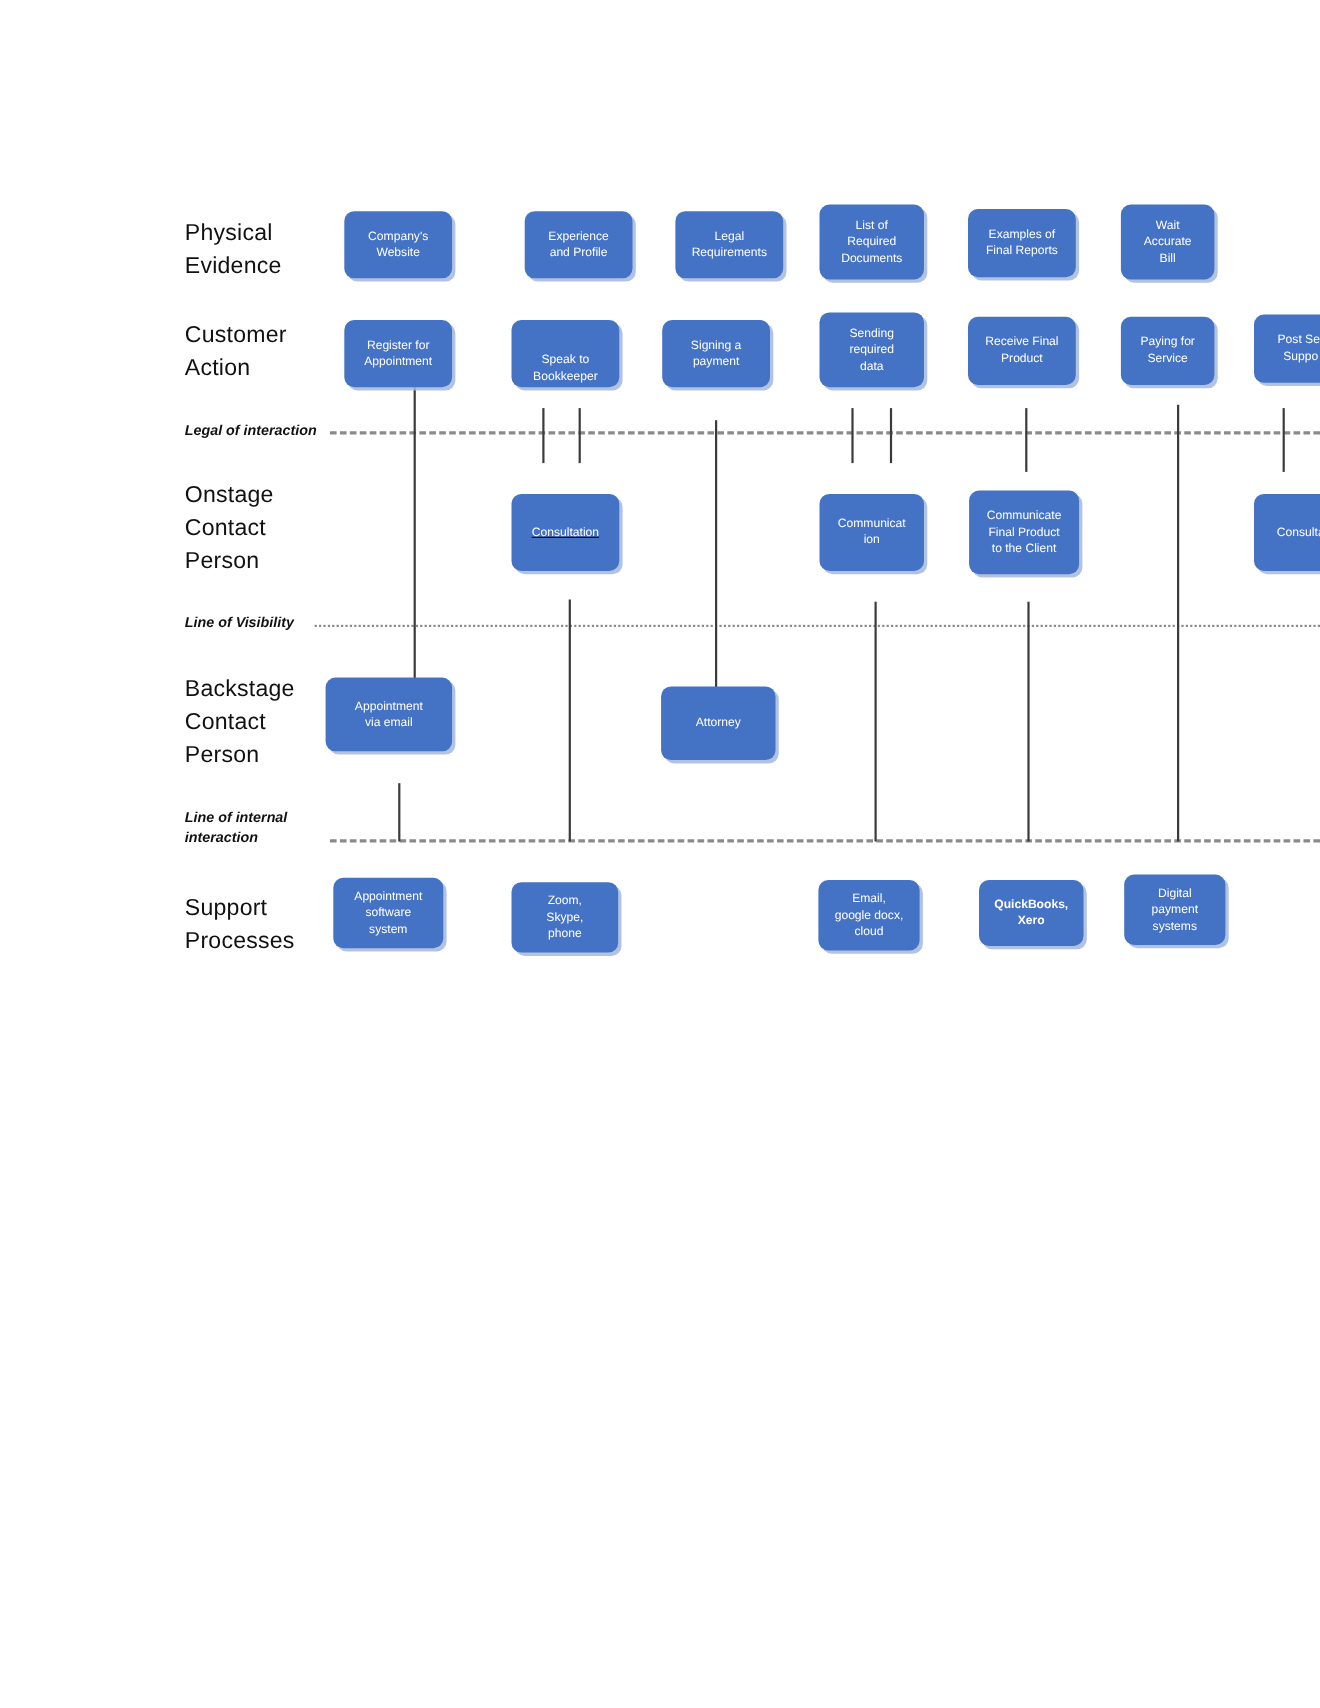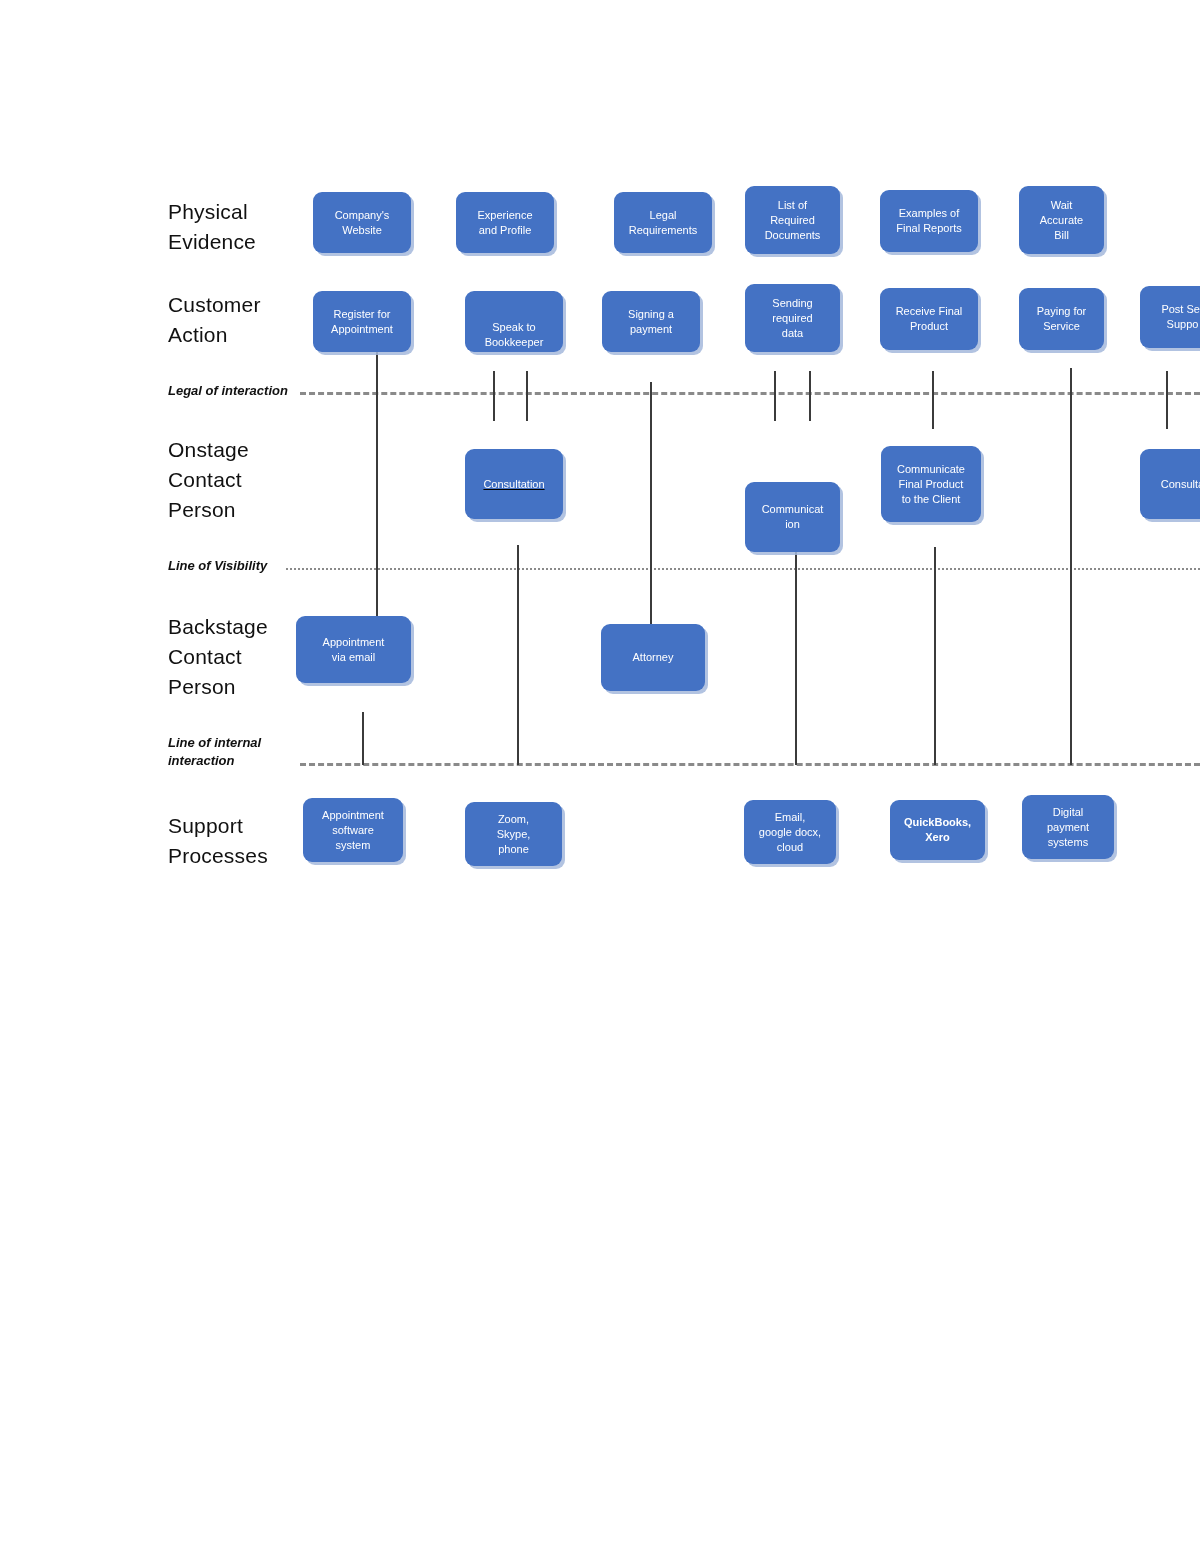--- a/index.html
+++ b/index.html
@@ -133,21 +133,21 @@
   <div class="vline" style="left:934px; top:547px; height:218px;"></div>
 
   <div class="vline" style="left:1070px; top:368px; height:397px;"></div>
 
   <div class="vline" style="left:1166px; top:371px; height:58px;"></div>
 
   <div class="node" style="left:313px; top:192px; width:98px; height:61px;">
     <span>Company's
 Website</span>
   </div>
-  <div class="node" style="left:456px; top:192px; width:98px; height:61px;justify-content:center;">
+  <div class="node" style="left:477px; top:192px; width:98px; height:61px;justify-content:center;">
     <span>Experience
 and Profile</span>
   </div>
   <div class="node" style="left:602px; top:192px; width:98px; height:61px;margin-left:12px;">
     <span>Legal
 Requirements</span>
   </div>
   <div class="node" style="left:745px; top:186px; width:95px; height:68px;">
     <span>List of
 Required
@@ -189,21 +189,21 @@
 Service</span>
   </div>
   <div class="node" style="left:1140px; top:286px; width:85px; height:62px;">
     <span>Post Ser
 Suppo</span>
   </div>
 
   <div class="node" style="left:465px; top:449px; width:98px; height:70px;text-decoration:underline;">
     <span>Consultation</span>
   </div>
-  <div class="node" style="left:745px; top:449px; width:95px; height:70px;margin-top:33px;">
+  <div class="node" style="left:745px; top:449px; width:95px; height:70px;">
     <span>Communicat
 ion</span>
   </div>
   <div class="node" style="left:881px; top:446px; width:100px; height:76px;">
     <span>Communicate
 Final Product
 to the Client</span>
   </div>
   <div class="node" style="left:1140px; top:449px; width:85px; height:70px;">
     <span>Consulta</span>

